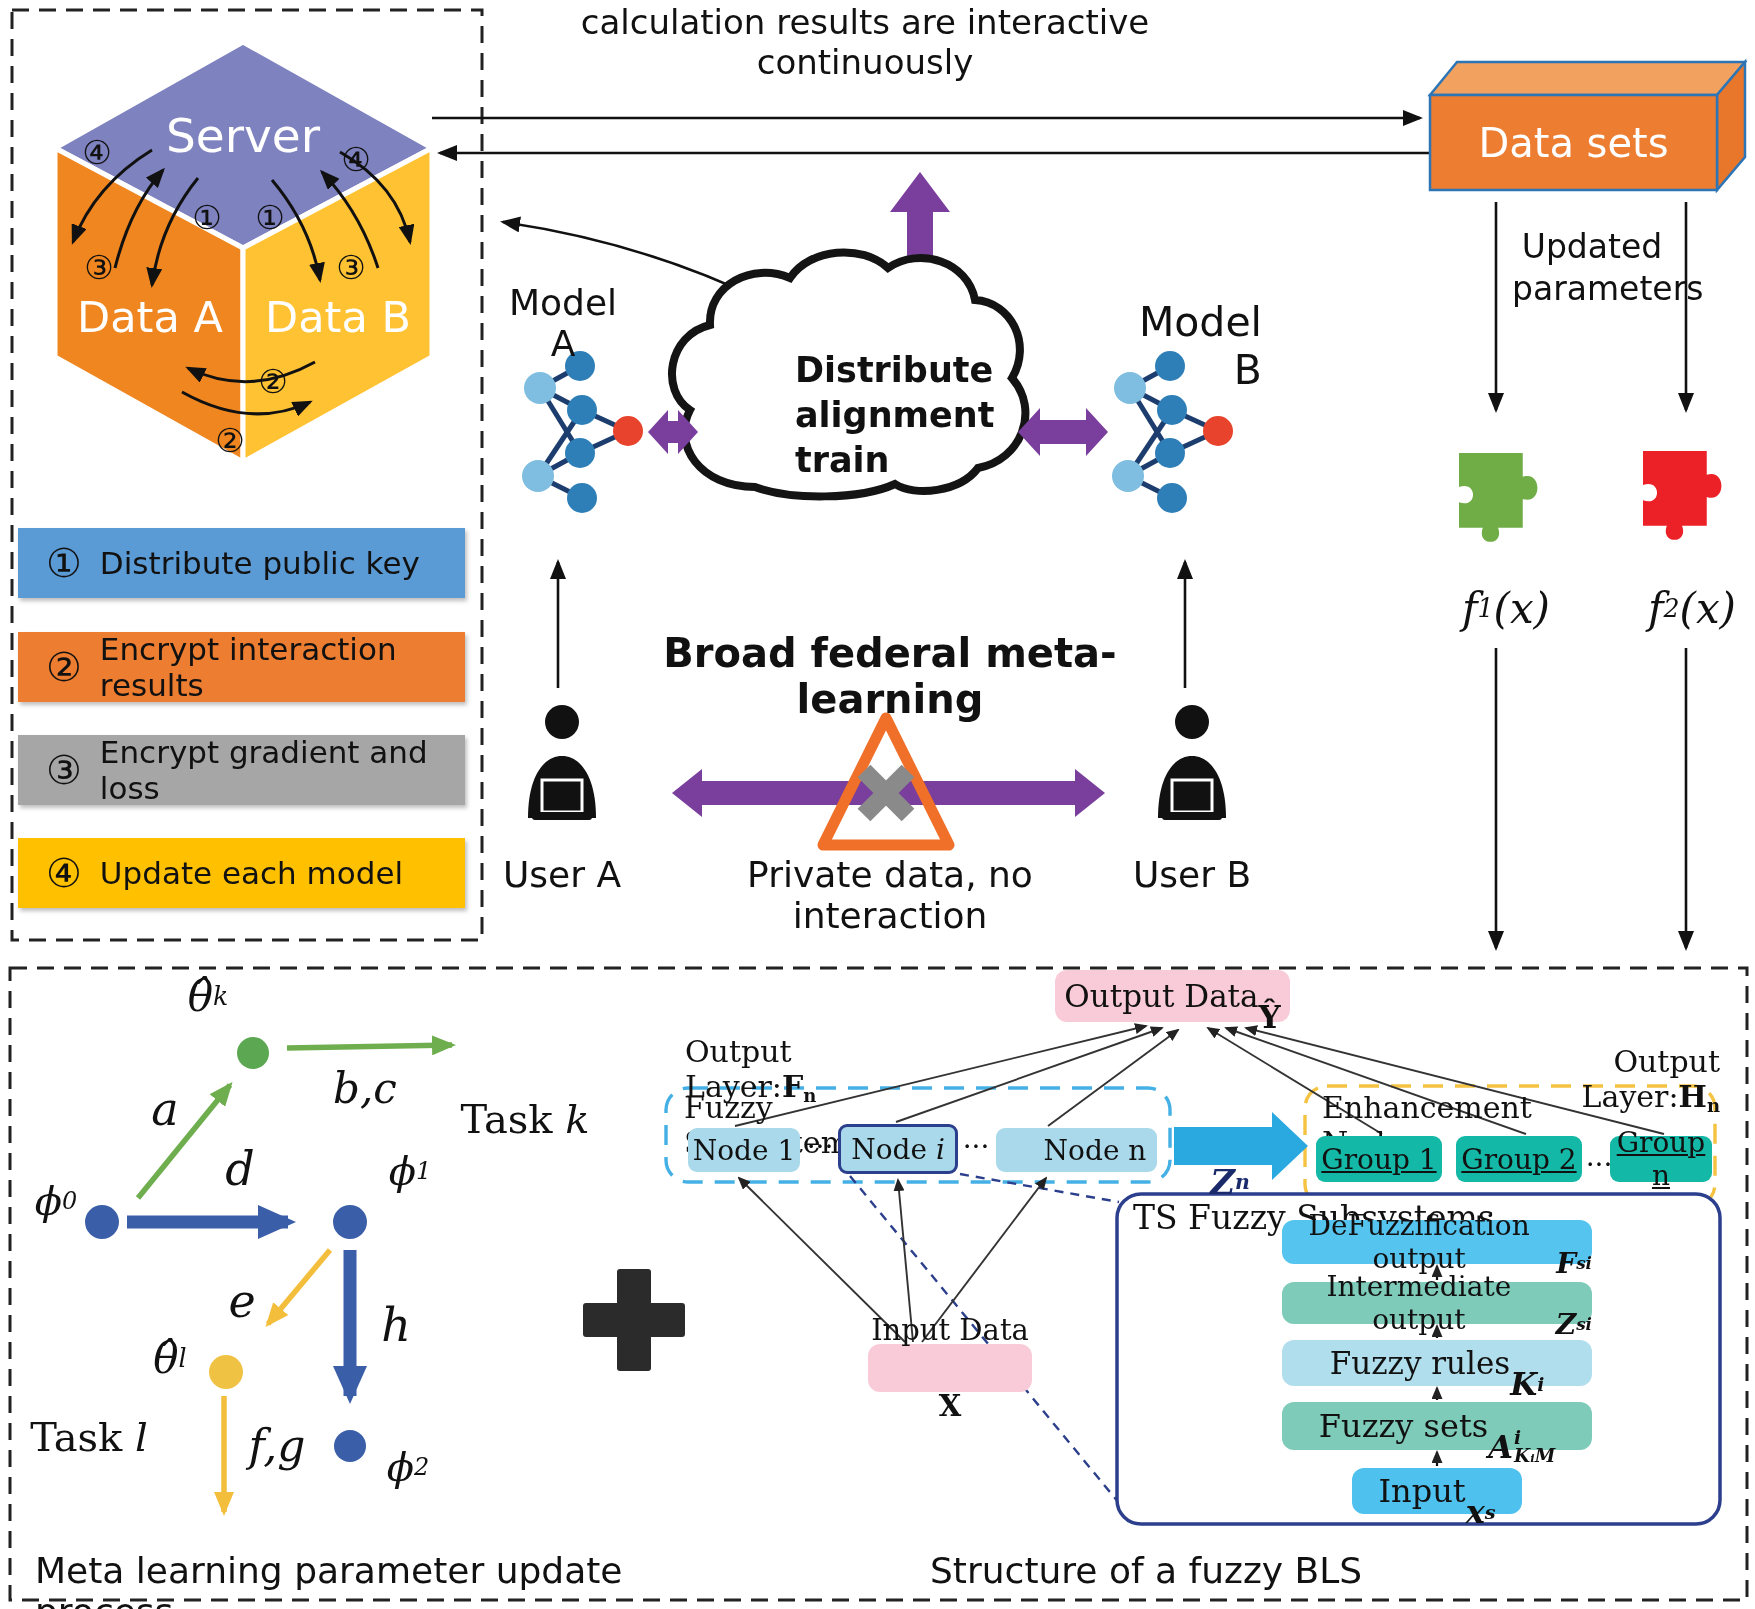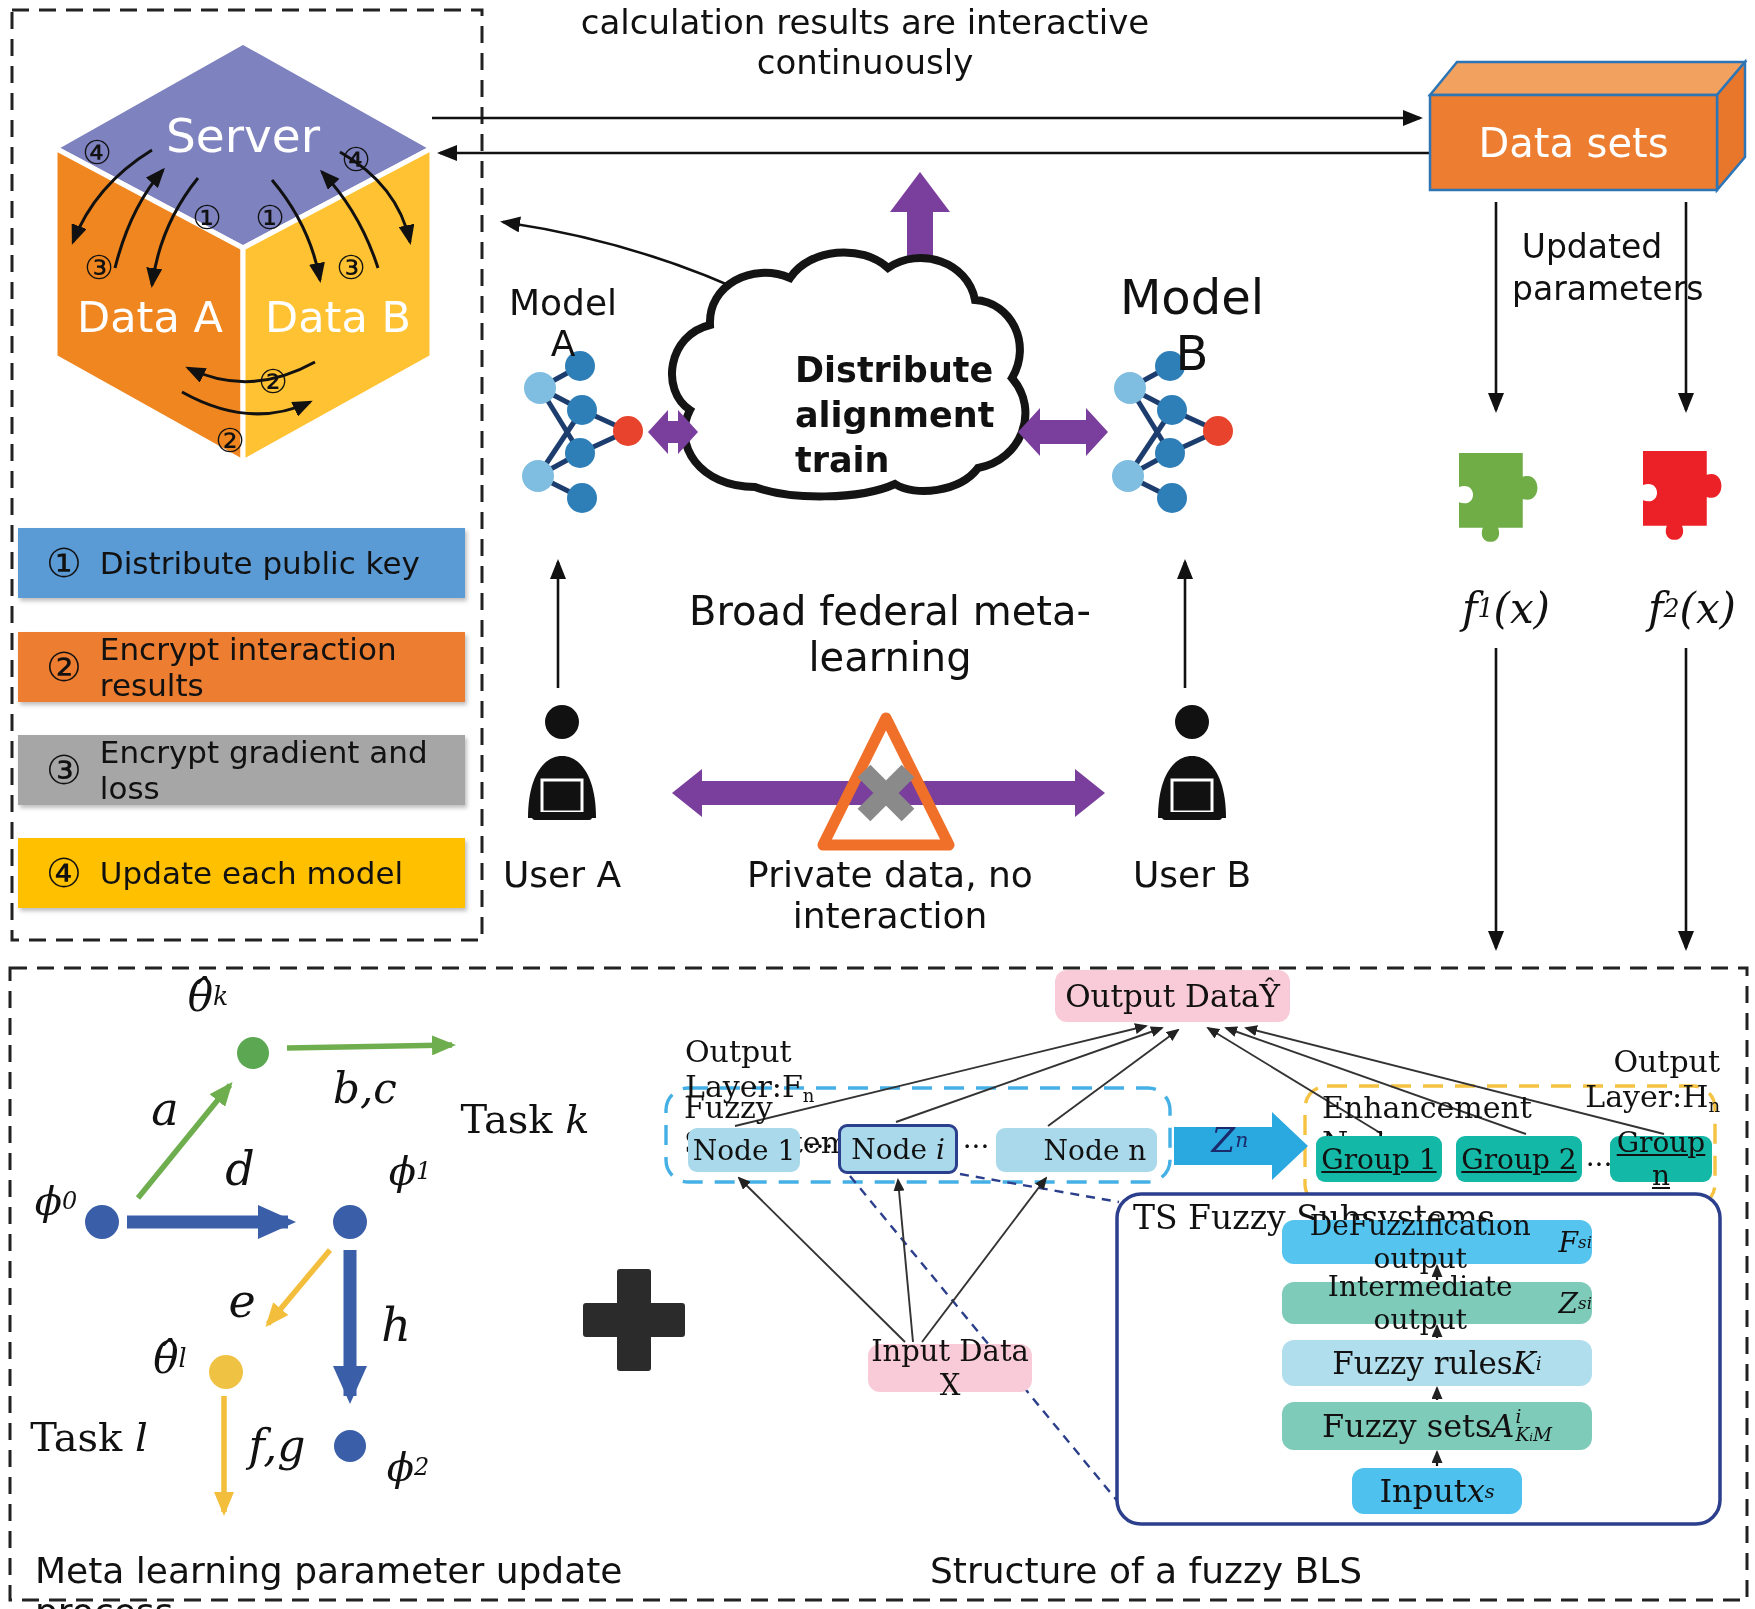--- a/index.html
+++ b/index.html
@@ -2,21 +2,21 @@
 <html><head>
 <meta charset="utf-8">
 <style>
   html,body{margin:0;padding:0;background:#ffffff;}
   .stage{position:relative;width:1755px;height:1609px;background:#fff;overflow:hidden;
          font-family:"DejaVu Sans","Liberation Sans",sans-serif;color:#111;}
   .abs{position:absolute;}
   .ctr{display:flex;align-items:center;justify-content:center;text-align:center;}
   .serif{font-family:"DejaVu Serif","Liberation Serif",serif;}
   .it{font-style:italic;}
-  .b{font-weight:normal;}
+  .b{font-weight:bold;margin-top:42px;}
   .sub{font-size:0.60em;vertical-align:-0.28em;}
   .sup{font-size:0.60em;vertical-align:0.45em;}
   .supsub{display:inline-flex;flex-direction:column;vertical-align:-0.45em;line-height:0.95;font-size:0.58em;margin-left:1px;}
   .supsub span{display:block;text-align:left;}
   .banner{left:18px;width:447px;height:70px;display:flex;align-items:center;gap:18px;
           padding-left:28px;box-sizing:border-box;box-shadow:2px 3px 4px rgba(0,0,0,0.25);}
   .banner .num{font-size:40px;line-height:1;}
   .banner .lbl{font-size:31px;}
   .pinkbox{background:#F9CBD8;border-radius:12px;}
   .nodebox{background:#A9D9EA;border-radius:9px;font-size:28px;}
@@ -254,21 +254,21 @@
 <div class="abs banner" style="top:735px;background:#A6A6A6;">
   <span class="num">③</span>
   <span class="lbl">Encrypt gradient and loss</span>
 </div>
 <div class="abs banner" style="top:838px;background:#FFC000;">
   <span class="num">④</span>
   <span class="lbl">Update each model</span>
 </div>
 
 <div class="abs ctr" style="left:498px;top:282px;width:130px;font-size:36px;">Model A</div>
-<div class="abs ctr" style="left:1122px;top:269px;width:140px;font-size:48px;">Model B</div>
+<div class="abs ctr" style="left:1122px;top:298px;width:140px;font-size:41px;text-align:right;">Model B</div>
 <div class="abs" style="left:795px;top:348px;width:190px;font-size:35px;font-weight:bold;line-height:45px;">
   <div>Distribute</div>
   <div>alignment</div>
   <div>train</div>
 </div>
 <div class="abs ctr b" style="left:640px;top:588px;width:500px;font-size:40px;">Broad federal meta-learning</div>
 
 <div class="abs ctr" style="left:492px;top:854px;width:140px;font-size:36px;">User A</div>
 <div class="abs ctr" style="left:660px;top:854px;width:460px;font-size:36px;">Private data, no interaction</div>
 <div class="abs ctr" style="left:1122px;top:854px;width:140px;font-size:36px;">User B</div>

